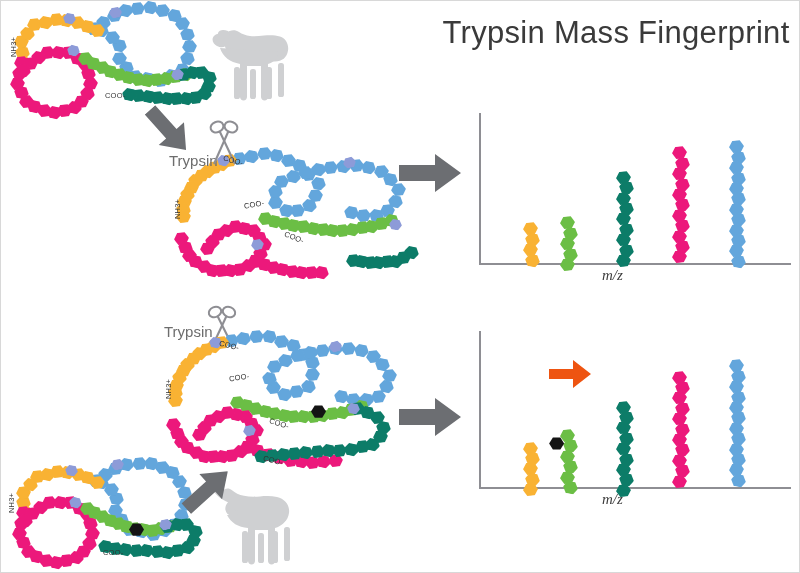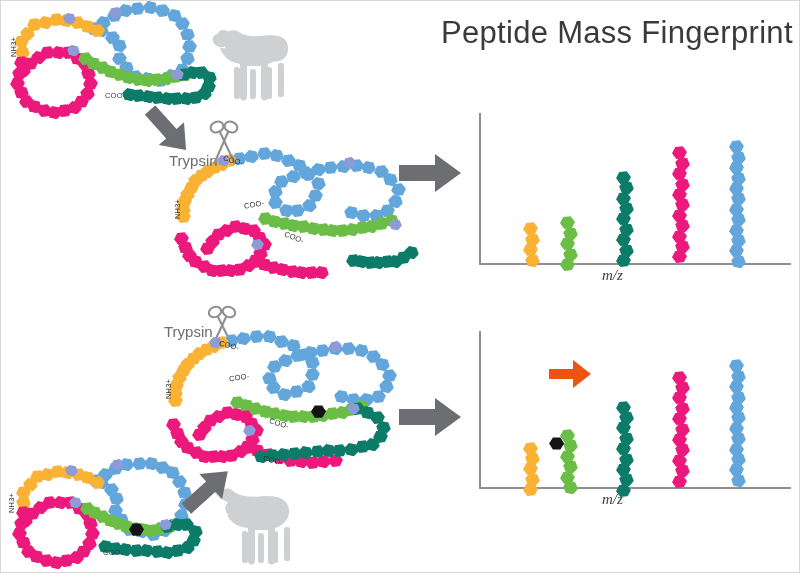--- a/index.html
+++ b/index.html
@@ -65,21 +65,21 @@
     clip-path:polygon(25% 4%,75% 4%,100% 50%,75% 96%,25% 96%,0% 50%);
     filter:drop-shadow(2px 3px 2px rgba(60,60,60,.45));
   }
 
   
   .oarrow{position:absolute;}
 </style>
 </head>
 <body>
 
-<div class="abs" id="title">Peptide Mass Fingerprint</div>
+<div class="abs" id="title">Trypsin Mass Fingerprint</div>
 
 <div class="abs" id="protein-top" style="left:0;top:0;width:230px;height:125px;">
     <div class="bead" style="--c: #63A6DC; left: 84.5px; top: 21.4px; transform: rotate(-6deg);"></div>
     <div class="bead" style="--c: #63A6DC; left: 95.0983px; top: 14.5868px; transform: rotate(12deg);"></div>
     <div class="bead" style="--c: #63A6DC; left: 105.697px; top: 7.77362px; transform: rotate(-6deg);"></div>
     <div class="bead" style="--c: #63A6DC; left: 116.977px; top: 2.84043px; transform: rotate(12deg);"></div>
     <div class="bead" style="--c: #63A6DC; left: 129.479px; top: 1.27767px; transform: rotate(-6deg);"></div>
     <div class="bead" style="--c: #63A6DC; left: 141.981px; top: -0.285082px; transform: rotate(12deg);"></div>
     <div class="bead" style="--c: #63A6DC; left: 153.89px; top: 3.01147px; transform: rotate(-6deg);"></div>
     <div class="bead" style="--c: #63A6DC; left: 165.649px; top: 7.53437px; transform: rotate(12deg);"></div>

